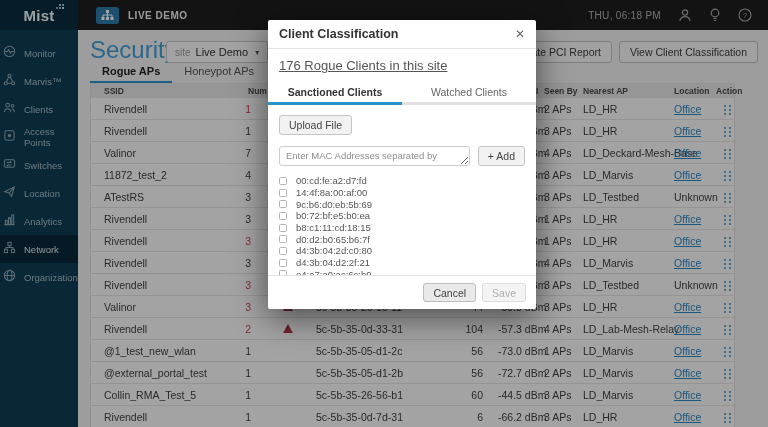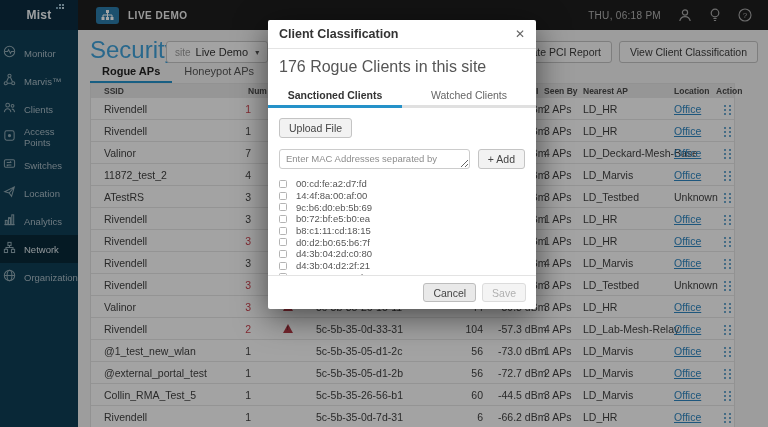--- a/index.html
+++ b/index.html
@@ -12,21 +12,21 @@
   .topbar { position:absolute; left:78px; top:0; width:690px; height:30px; background:#1e1e1e; display:flex; align-items:center; }
   .org-badge { display:flex; align-items:center; gap:9px; margin-left:18px; }
   .org-badge .badge-ic { width:23px; height:17px; background:#2b7ca9; border-radius:3px; display:flex; align-items:center; justify-content:center; }
   .org-badge .label { color:#ededed; font-size:10px; font-weight:bold; letter-spacing:.5px; }
   .topbar-right { margin-left:auto; display:flex; align-items:center; gap:17px; margin-right:16px; }
   .clock { color:#b3b3b3; font-size:10px; letter-spacing:.3px; }
   .tb-ic { display:flex; }
   
   .sidebar { position:absolute; left:0; top:0; width:78px; height:427px; background:#0f3e55; }
   .logo { height:30px; background:#0b2c40; display:flex; align-items:center; justify-content:center; position:relative; }
-  .logo-text { color:#f2f6f8; font-size:12px; font-weight:bold; letter-spacing:.3px; }
+  .logo-text { color:#f2f6f8; font-size:15px; font-weight:bold; letter-spacing:.3px; }
   .logo-dots { position:absolute; top:4px; right:17px; width:2px; height:2px; background:#9fc1d3;
     box-shadow:3px 0 0 #9fc1d3, -3px 3px 0 #7fa8bd, 0 3px 0 #9fc1d3, 3px 3px 0 #c3d9e4; }
   .nav { margin-top:9px; }
   .nav-item { height:28px; display:flex; align-items:center; gap:8px; padding-left:3px; cursor:pointer; }
   .nav-item .lbl { color:#a9bcc6; font-size:9.5px; }
   .nav-item.active { background:#092838; }
   .nav-item.active .lbl { color:#dbe5ea; }
   
   .main { position:absolute; left:78px; top:30px; width:690px; height:397px; background:#f1f1f1; }
   .page-title { position:absolute; left:12px; top:6px; font-size:24px; color:#3fa0d8; }
@@ -62,21 +62,21 @@
   .warn-icon:after { content:"!"; position:absolute; left:-1.5px; top:1px; font-size:6px; font-weight:bold; color:rgba(0,0,0,.45); }
   .action-icon { position:absolute; left:633px; top:7px; width:2px; height:2px; background:#6ba6cc;
     box-shadow:5px 0 0 #6ba6cc, 0 4px 0 #6ba6cc, 5px 4px 0 #6ba6cc, 0 8px 0 #6ba6cc, 5px 8px 0 #6ba6cc; }
   
   .overlay { position:absolute; inset:0; background:rgba(0,0,0,.35); z-index:50; }
   .modal { position:absolute; left:268px; top:20px; width:268px; height:289px; background:#fff; border-radius:2px;
     box-shadow:0 8px 32px rgba(0,0,0,.55); z-index:60; display:flex; flex-direction:column; }
   .m-head { display:flex; align-items:center; padding:7px 11px; border-bottom:1px solid #e4e4e4; }
   .m-title { font-size:12.5px; font-weight:bold; color:#333; }
   .m-close { margin-left:auto; font-size:12px; color:#666; cursor:pointer; line-height:1; }
-  .m-sub { padding:9px 11px 7px; font-size:16px; color:#555; }
+  .m-sub { padding:9px 11px 7px; font-size:13px; color:#555;text-decoration:underline; }
   .m-tabs { display:flex; }
   .m-tab { flex:1; text-align:center; font-size:10.5px; color:#666; padding:6px 0 4px; border-bottom:3px solid #e0e0e0; cursor:pointer; }
   .m-tab.active { color:#333; font-weight:bold; border-bottom-color:#2592c9; }
   .m-body { flex:1; padding:10px 11px 0; overflow:hidden; }
   .sm-btn { height:20px; display:inline-flex; align-items:center; padding:0 9px; font-size:10.5px; color:#444;
     background:#f2f2f2; border:1px solid #c4c4c4; border-radius:3px; cursor:pointer; }
   .mac-row { display:flex; margin-top:11px; }
   .mac-input { flex:1; height:20px; resize:both; border:1px solid #ccc; border-radius:3px; font-family:"Liberation Sans",sans-serif;
     font-size:9.5px; padding:3px 6px; color:#333; overflow:hidden; }
   .mac-input::placeholder { color:#8d8d8d; }

